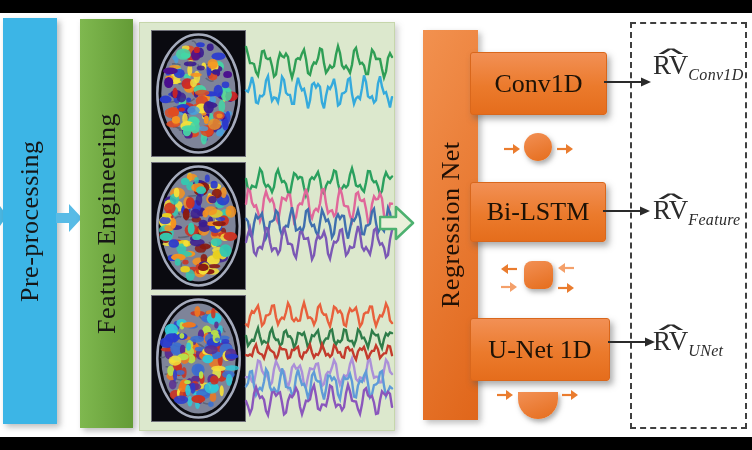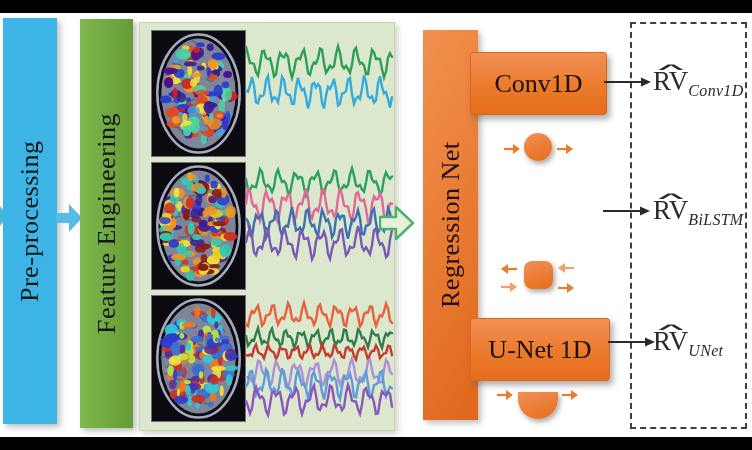--- a/index.html
+++ b/index.html
@@ -63,21 +63,21 @@
     border:2.5px dashed #3f3f3f;background:transparent;}
 
   .out-arrow{position:absolute;width:48px;height:12px;}
 
   .rv{position:absolute;font-size:27px;color:#2b2b2b;white-space:nowrap;}
   .rv-base{position:relative;display:inline-block;}
   .rv-base::before{content:"\2227";position:absolute;left:50%;top:-0.55em;
     transform:translateX(-50%) scale(2.7,.5);font-family:"DejaVu Sans",sans-serif;
     font-size:.72em;font-weight:400;color:#2b2b2b;}
   .rv sub{font-size:16px;font-style:italic;letter-spacing:.3px;}
-  #rv-1{left:653px;top:66px;text-align:center;}
+  #rv-1{left:653px;top:50px;text-align:center;}
   #rv-2{left:653px;top:195px;}
   #rv-3{left:653px;top:326px;}
 </style>
 </head>
 <body>
 
 <div id="canvas">
   <div id="strip-top" class="black-strip"></div>
   <div id="strip-bottom" class="black-strip"></div>
 
@@ -583,20 +583,23 @@
     <polygon points="1,14 17,14 17,4 34,20 17,36 17,26 1,26" fill="#e9f0da" stroke="#4db170" stroke-width="2.5" stroke-linejoin="round"></polygon>
   </svg>
 
   <div id="bar-reg" class="vbar">
     <div class="vlabel">Regression Net</div>
   </div>
 
   <div id="box-conv" class="model-box">
     <span>Conv1D</span>
   </div>
+  <div id="box-lstm" class="model-box">
+    <span>Bi-LSTM</span>
+  </div>
   <div id="box-unet" class="model-box">
     <span>U-Net 1D</span>
   </div>
 
   <div id="icon-circle" class="icon-orange"></div>
   <span class="mini-arrow" style="left:503px;top:141px;"><svg width="18" height="12" viewBox="0 0 18 12">
     <line x1="1" y1="6" x2="10" y2="6" stroke="currentColor" stroke-width="2.2"></line>
     <polygon points="10,1 17,6 10,11" fill="currentColor"></polygon>
       </svg></span>
   <span class="mini-arrow" style="left:556px;top:141px;"><svg width="18" height="12" viewBox="0 0 18 12">
@@ -644,18 +647,18 @@
   </svg>
   <svg class="out-arrow" style="left:608px;top:336px;" viewBox="0 0 48 12">
     <line x1="0" y1="6" x2="37" y2="6" stroke="#2a2a2a" stroke-width="2"></line>
       <polygon points="37,1.5 47,6 37,10.5" fill="#2a2a2a"></polygon>
   </svg>
 
   <div id="rv-1" class="rv">
     <span class="rv-base">RV</span><sub>Conv1D</sub>
   </div>
   <div id="rv-2" class="rv">
-    <span class="rv-base">RV</span><sub>BiLSTM</sub>
+    <span class="rv-base">RV</span><sub>Feature</sub>
   </div>
   <div id="rv-3" class="rv">
     <span class="rv-base">RV</span><sub>UNet</sub>
   </div>
 </div>
 
 </body></html>

